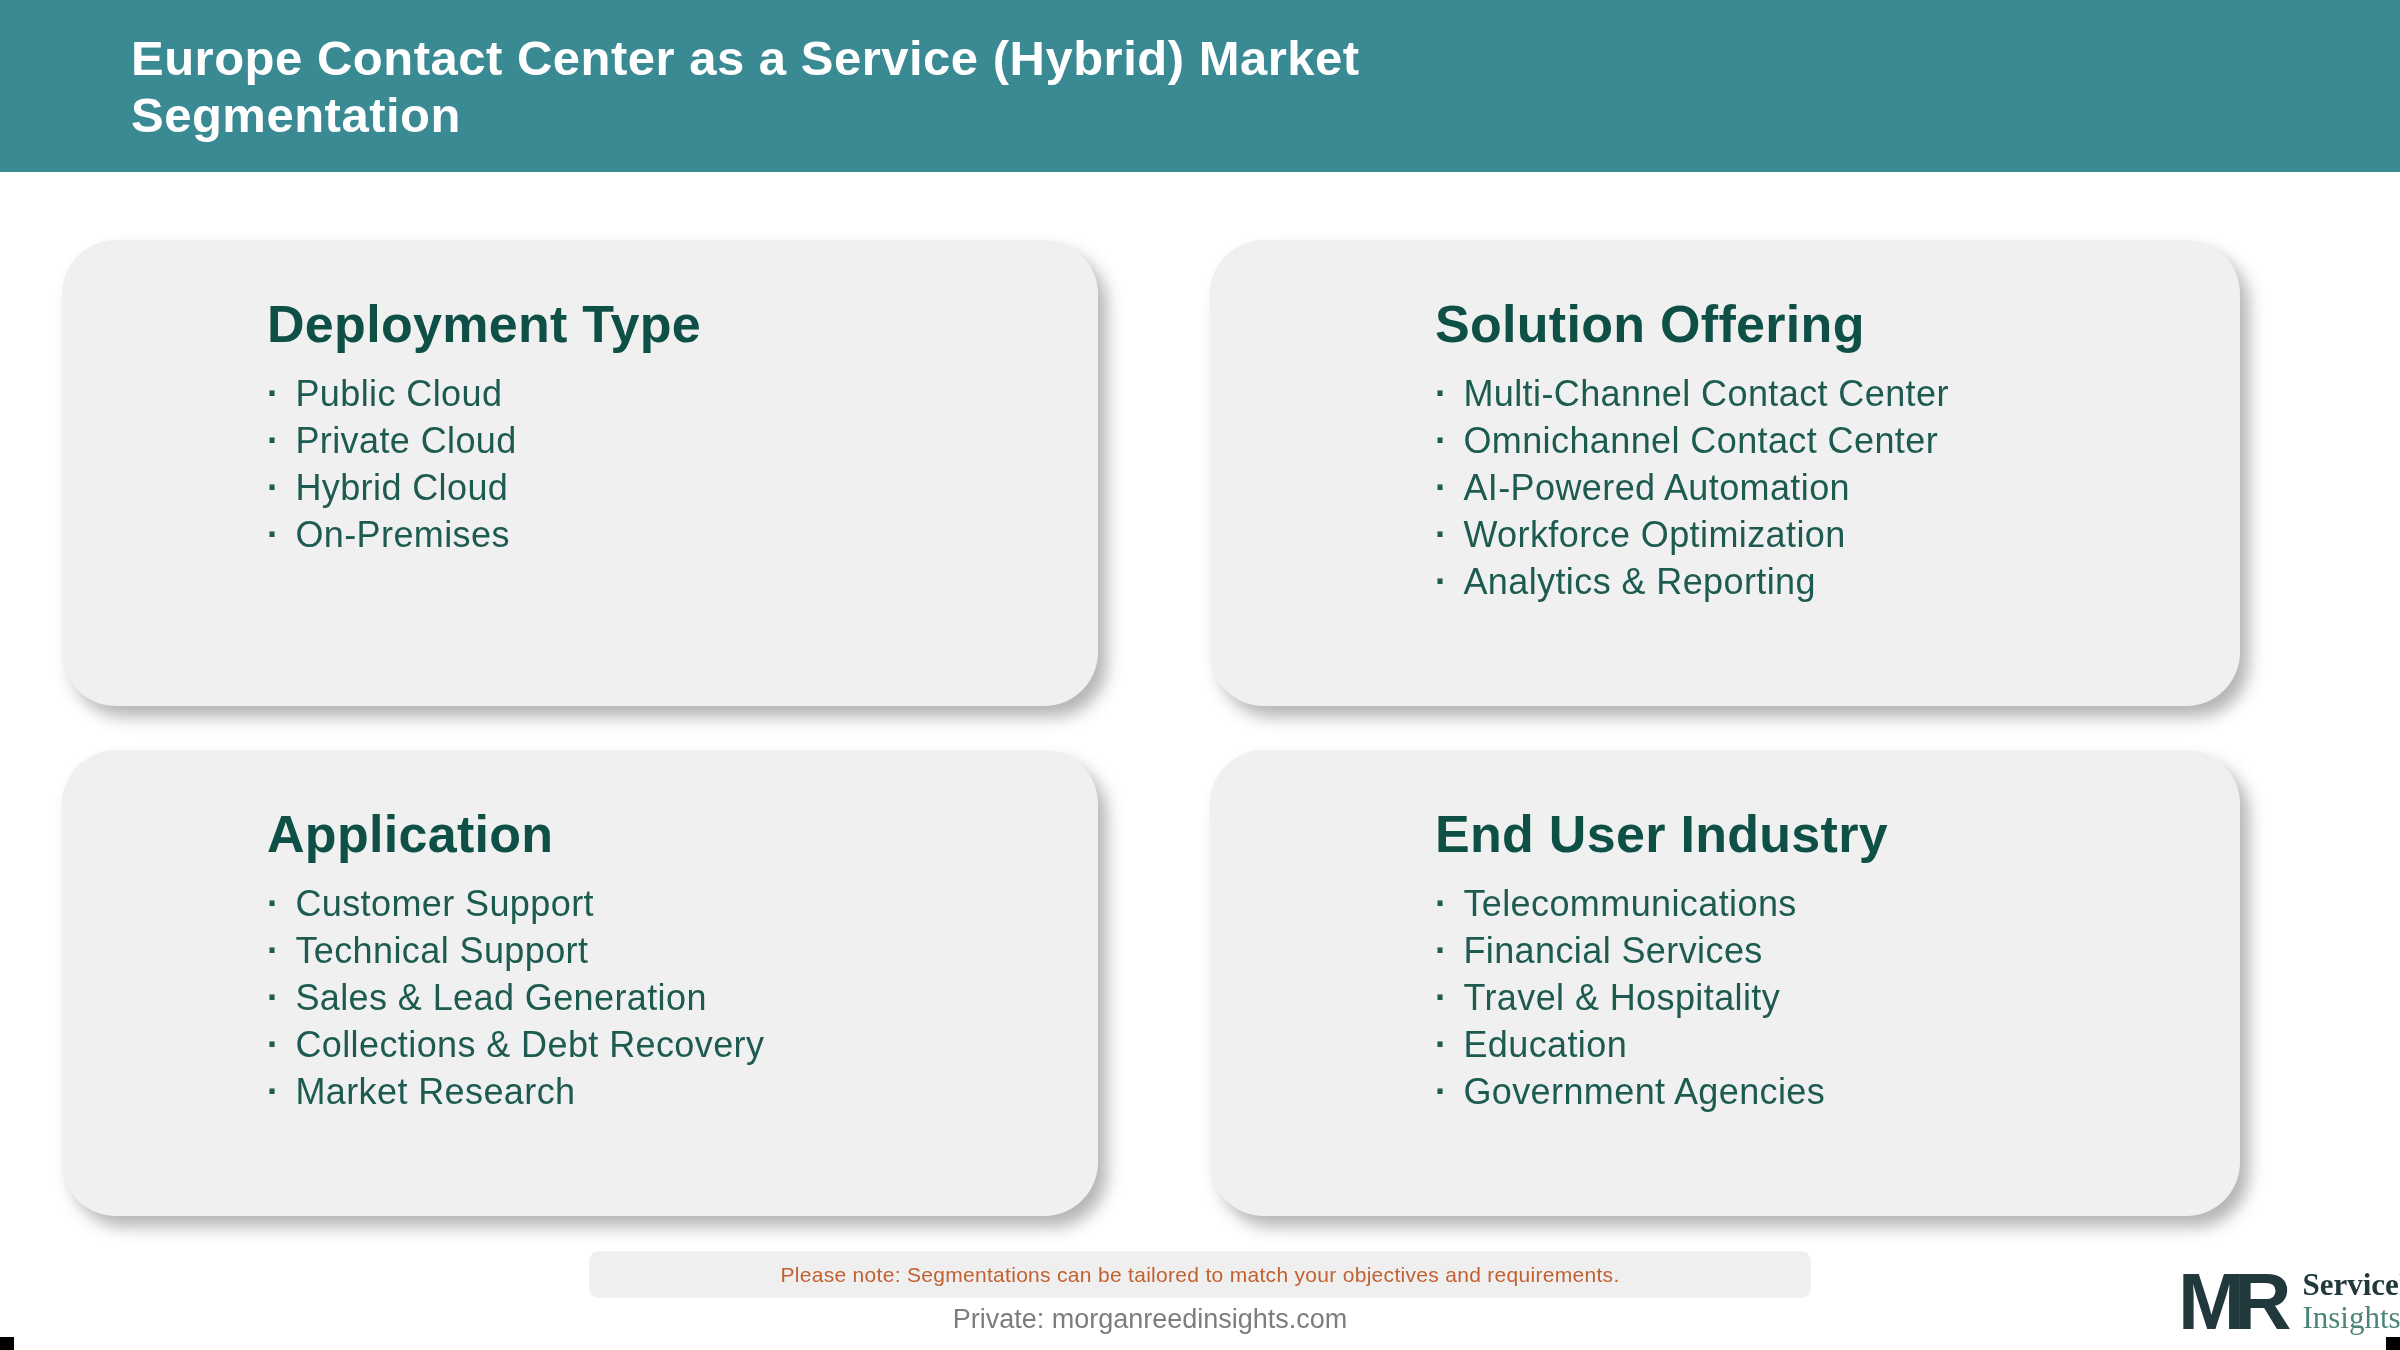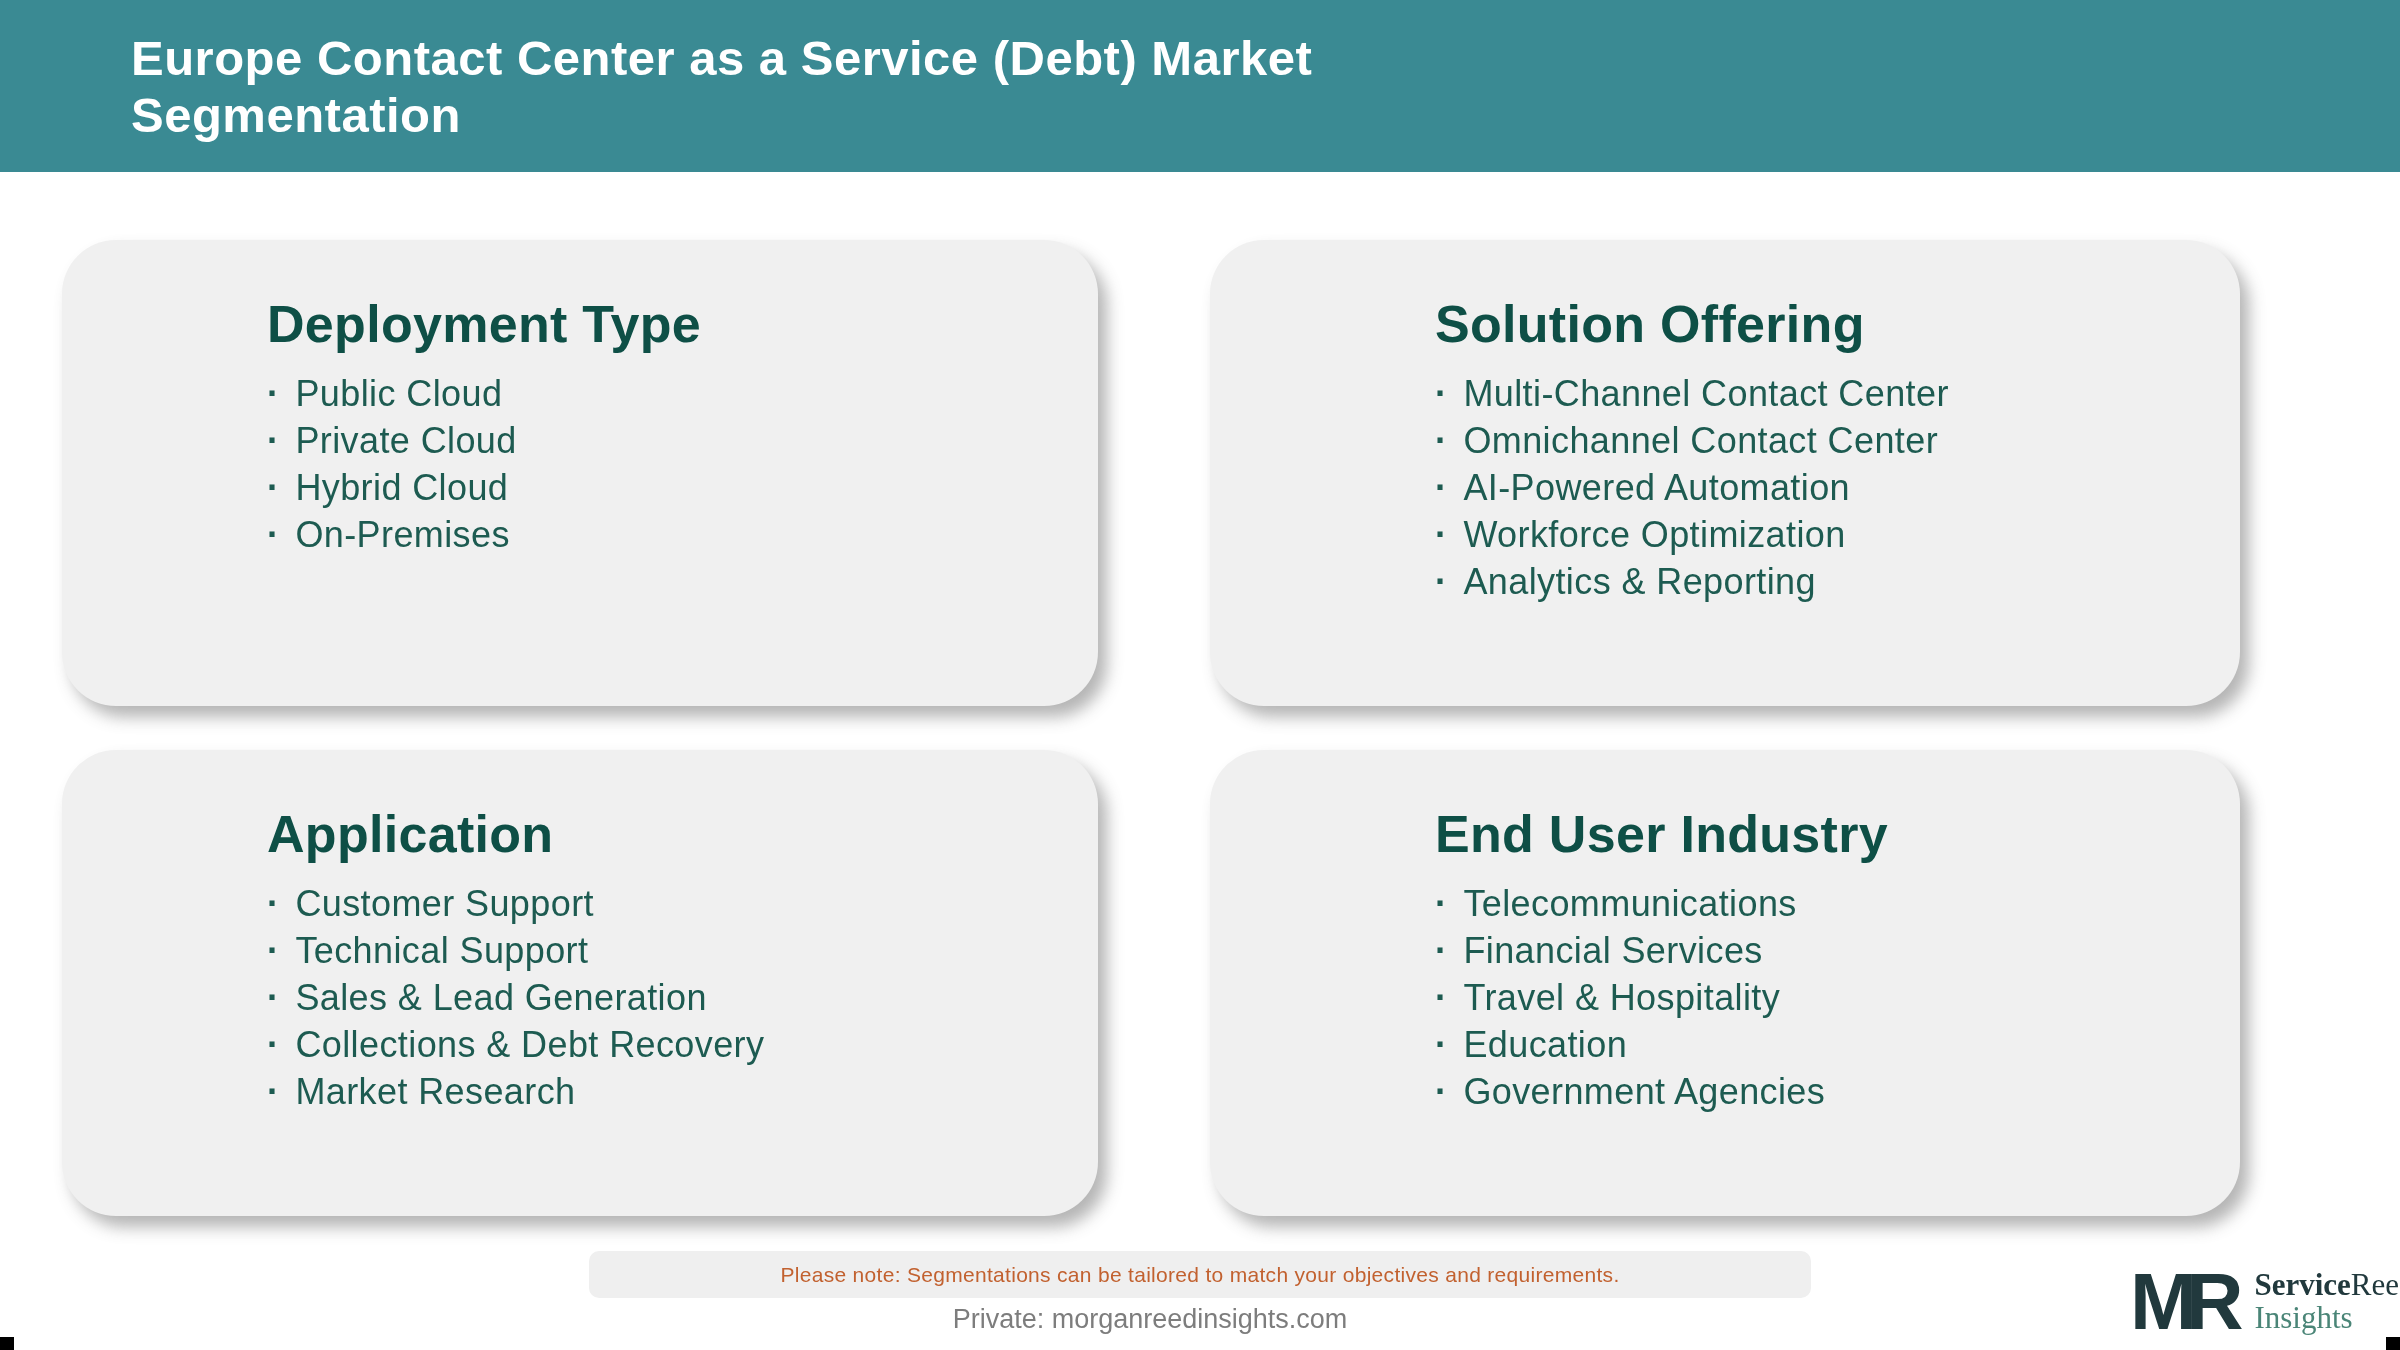--- a/index.html
+++ b/index.html
@@ -92,20 +92,21 @@
     position: absolute; left: 2130px; top: 1262px;
     display: flex; align-items: center; gap: 12px;
   }
   .logo-monogram {
     font-size: 80px;
     font-weight: 800;
     letter-spacing: -11px;
     color: #21393d;
     line-height: 1;
     padding-right: 10px;
+    margin-left: 48px;
   }
   .logo-text { display: flex; flex-direction: column; line-height: 1.05; }
   .logo-name { font-family: "Liberation Serif", serif; font-size: 31px; color: #21393d; }
   .logo-name .primary { font-weight: 700; }
   .logo-name .secondary { font-weight: 400; }
   .logo-tagline {
     font-family: "Liberation Serif", serif;
     font-size: 31px;
     color: #4a8577;
   }
@@ -114,21 +115,21 @@
   .corner-mark { position: absolute; background: #000000; width: 14px; height: 13px; }
   .corner-mark.left  { left: 0;     top: 1337px; }
   .corner-mark.right { left: 2386px; top: 1337px; }
 </style>
 </head>
 <body>
 
 <div class="stage">
 
   <header class="header">
-    <h1>Europe Contact Center as a Service (Debt) Market Segmentation</h1>
+    <h1>Europe Contact Center as a Service (Hybrid) Market Segmentation</h1>
   </header>
 
   <section class="card pos-1">
     <div class="card-inner-left">
       <h2>Deployment Type</h2>
       <ul>
         <li>
             <span class="bullet">·</span>
             <span>Public Cloud</span>
           </li>

